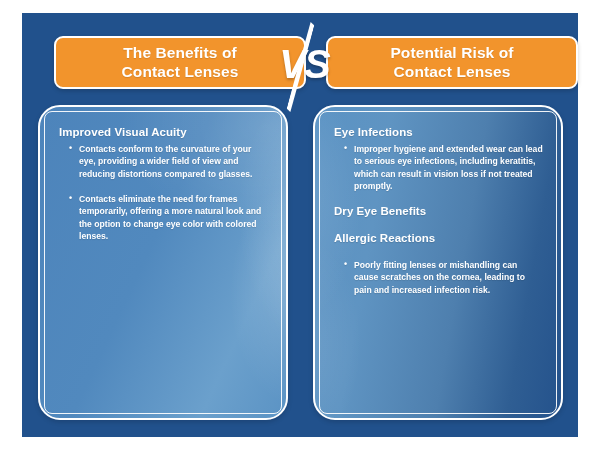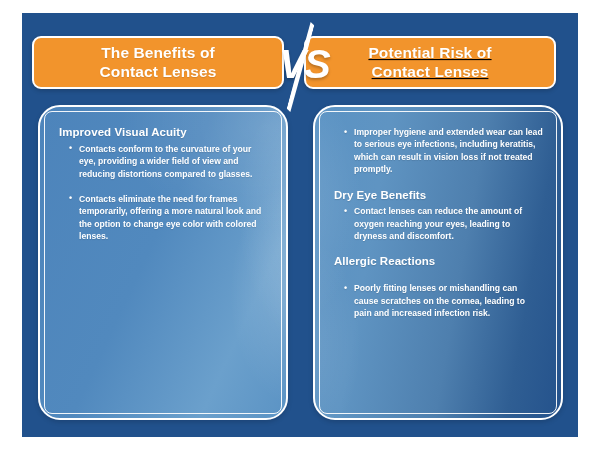--- a/index.html
+++ b/index.html
@@ -26,42 +26,42 @@
     top: 13px;
     width: 556px;
     height: 424px;
     background: #21518C;
     overflow: hidden;
   }
 
   
   .header-row {
     position: absolute;
-    left: 16px;
+    left: 38px;
     top: 36px;
     width: 556px;
     height: 53px;
   }
 
   .pill {
     position: absolute;
     top: 0;
     height: 53px;
     background: #F2942C;
     border-radius: 9px;
     border: 2px solid #ffffff;
     display: flex;
     align-items: center;
     justify-content: center;
     text-align: center;
     box-shadow: 0 2px 4px rgba(0,0,0,0.18);
   }
 
   .pill-left  { left: 16px;  width: 252px; }
-  .pill-right { left: 288px; width: 252px; text-decoration: underline; }
+  .pill-right { left: 288px; width: 252px; }
 
   .pill-title {
     color: #ffffff;
     font-size: 15.5px;
     font-weight: bold;
     line-height: 1.22;
     letter-spacing: 0.1px;
     white-space: pre-line;
     text-shadow: 0 1px 1px rgba(0,0,0,0.12);
   }
@@ -217,29 +217,27 @@
             </ul>
           </div>
         </div>
     </div>
   </div>
 
   <div class="panel panel-right">
     <div class="panel-inner">
       <div id="right-sections">
           <div class="section">
+            <div class="section-title">Eye Infections</div>
             <ul class="bullet-list">
               <li class="bullet-item">Improper hygiene and extended wear can lead to serious eye infections, including keratitis, which can result in vision loss if not treated promptly.</li>
             </ul>
           </div>
           <div class="section">
             <div class="section-title">Dry Eye Benefits</div>
-            <ul class="bullet-list">
-              <li class="bullet-item">Contact lenses can reduce the amount of oxygen reaching your eyes, leading to dryness and discomfort.</li>
-            </ul>
           </div>
           <div class="section">
             <div class="section-title">Allergic Reactions</div>
           </div>
           <div class="section">
             <ul class="bullet-list">
               <li class="bullet-item">Poorly fitting lenses or mishandling can cause scratches on the cornea, leading to pain and increased infection risk.</li>
             </ul>
           </div>
         </div>

